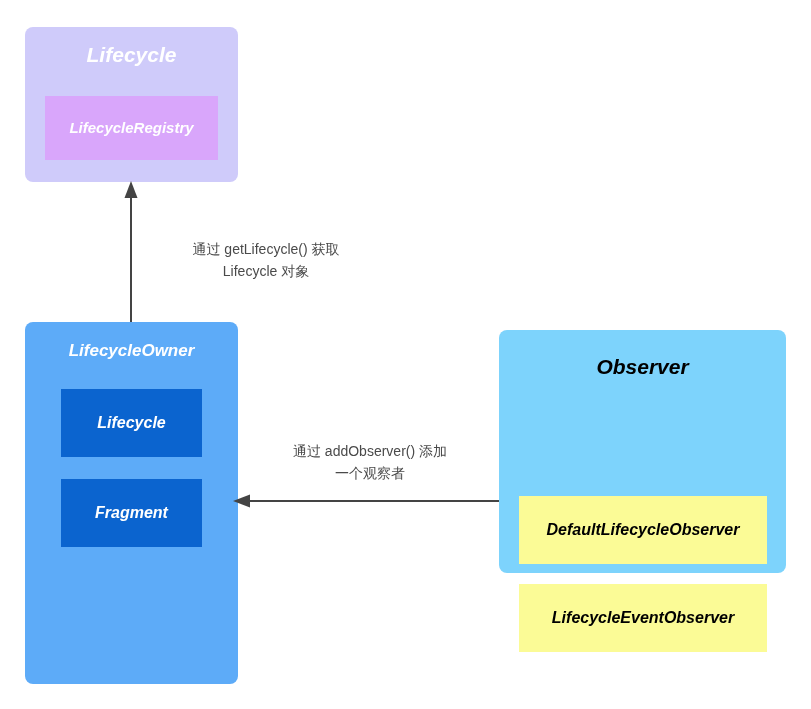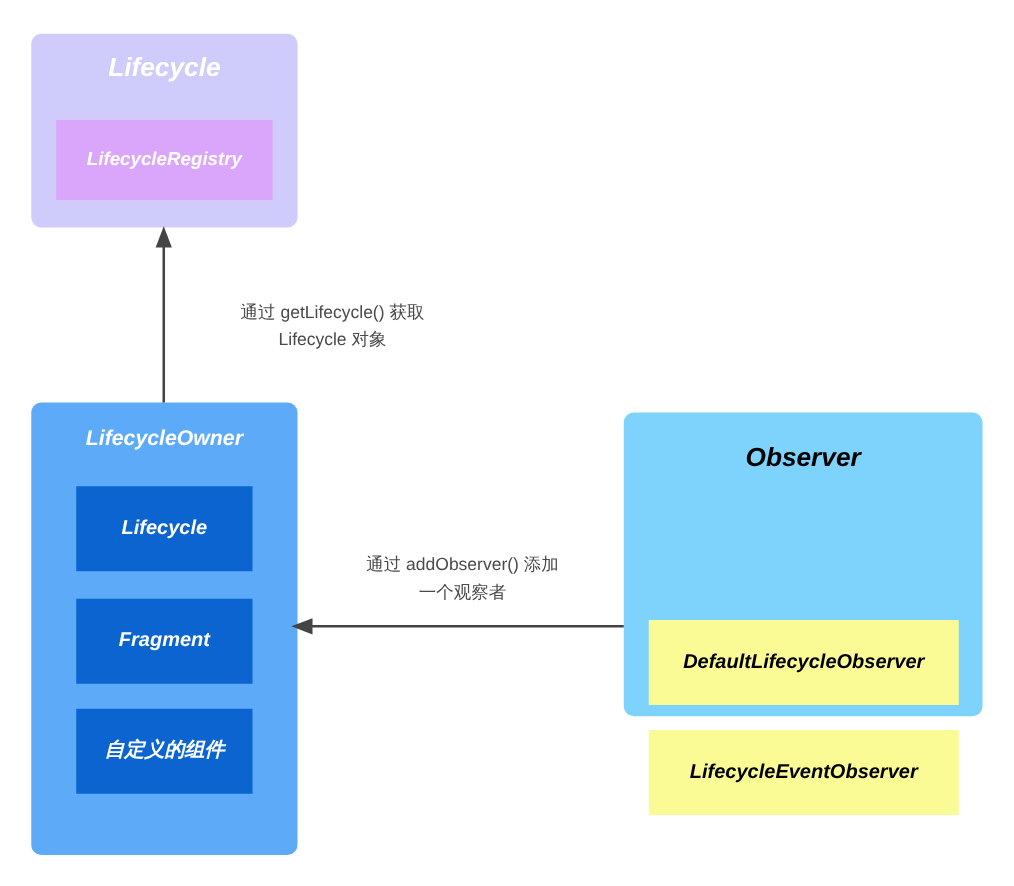--- a/index.html
+++ b/index.html
@@ -155,21 +155,20 @@
 
   <div class="group-box" id="lifecycle-box">
     <div class="group-title">Lifecycle</div>
     <div class="child-box" id="lifecycle-registry-box">LifecycleRegistry</div>
   </div>
 
   <div class="group-box" id="lifecycleowner-box">
     <div class="group-title">LifecycleOwner</div>
     <div class="child-box" id="owner-child-0">Lifecycle</div>
     <div class="child-box" id="owner-child-1">Fragment</div>
-    <div class="child-box" id="owner-child-2">自定义的组件</div>
   </div>
 
   <div class="group-box" id="observer-box">
     <div class="group-title">Observer</div>
     <div class="child-box" id="observer-child-2">LifecycleEventObserver</div>
     <div class="child-box" id="observer-child-1">DefaultLifecycleObserver</div>
   </div>
 
   <svg class="arrow-svg" id="arrow-getlifecycle" viewBox="0 0 811 709">
 

